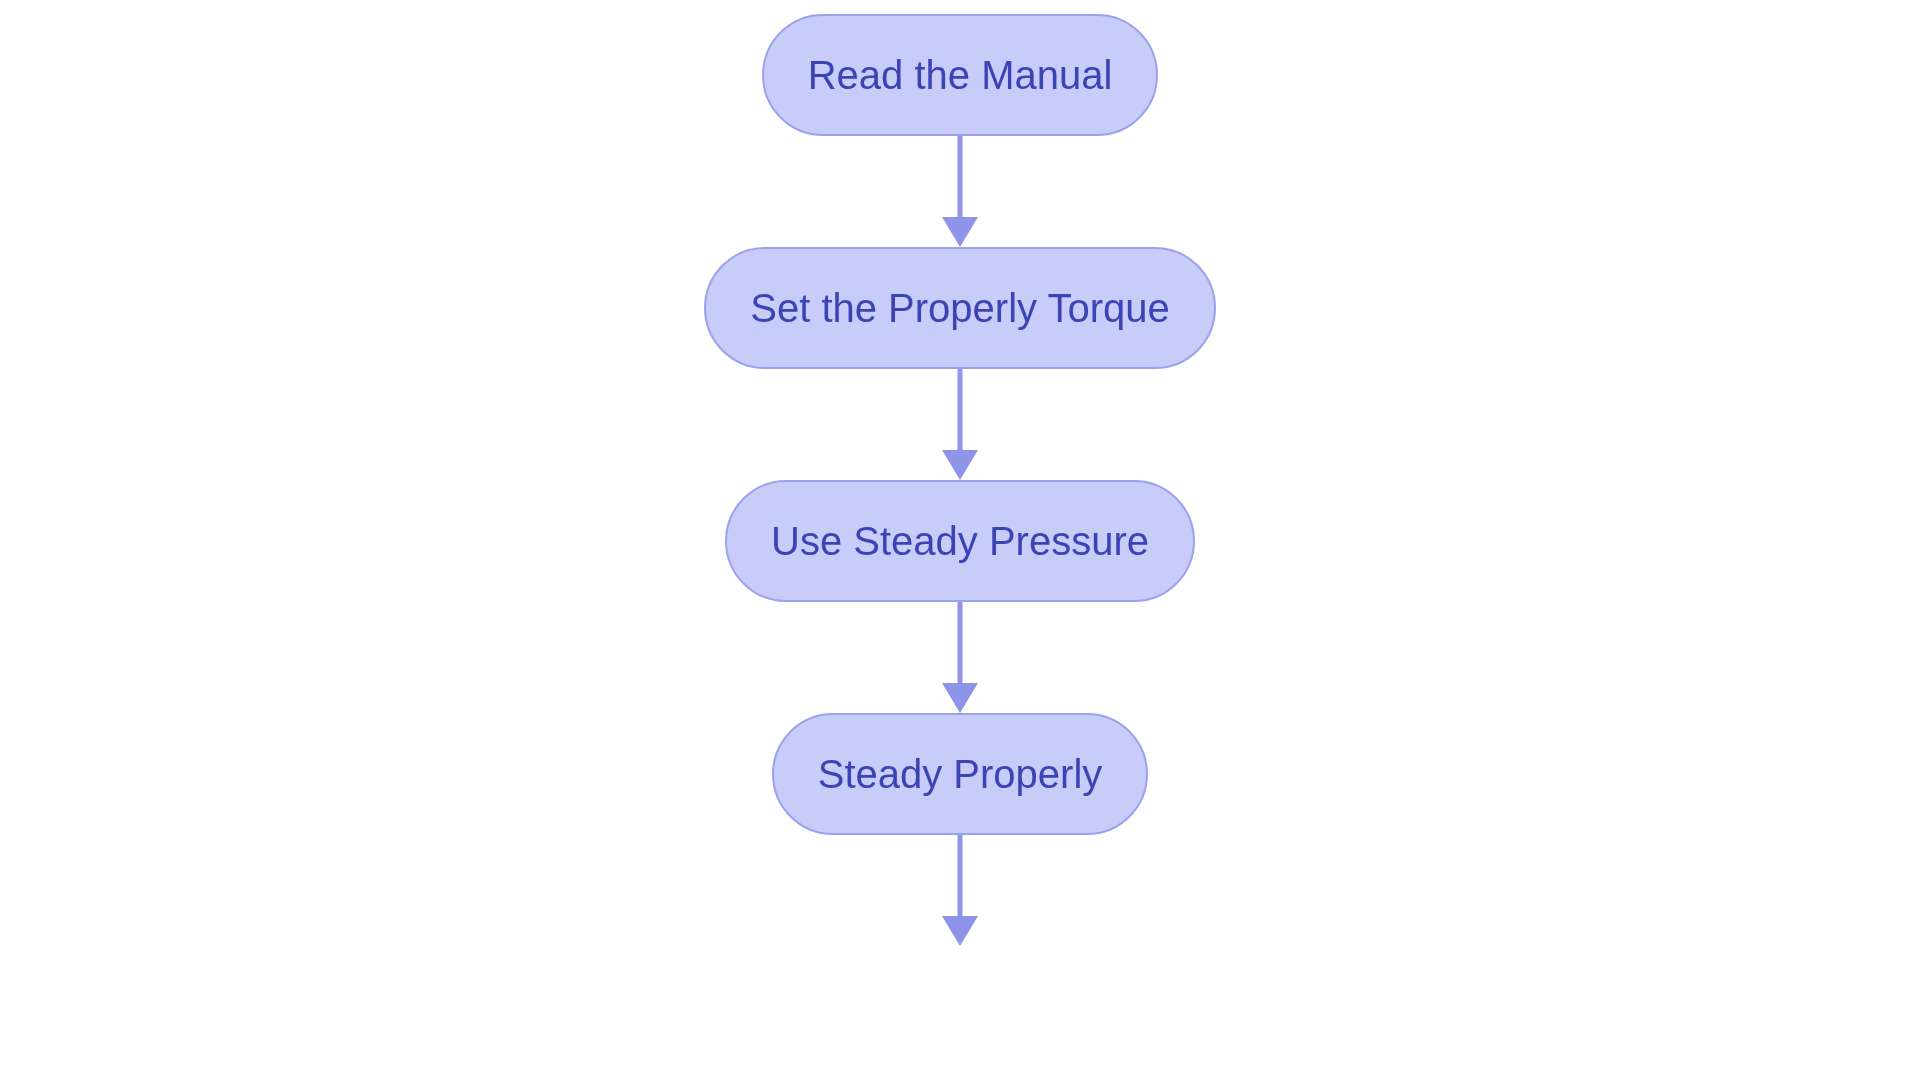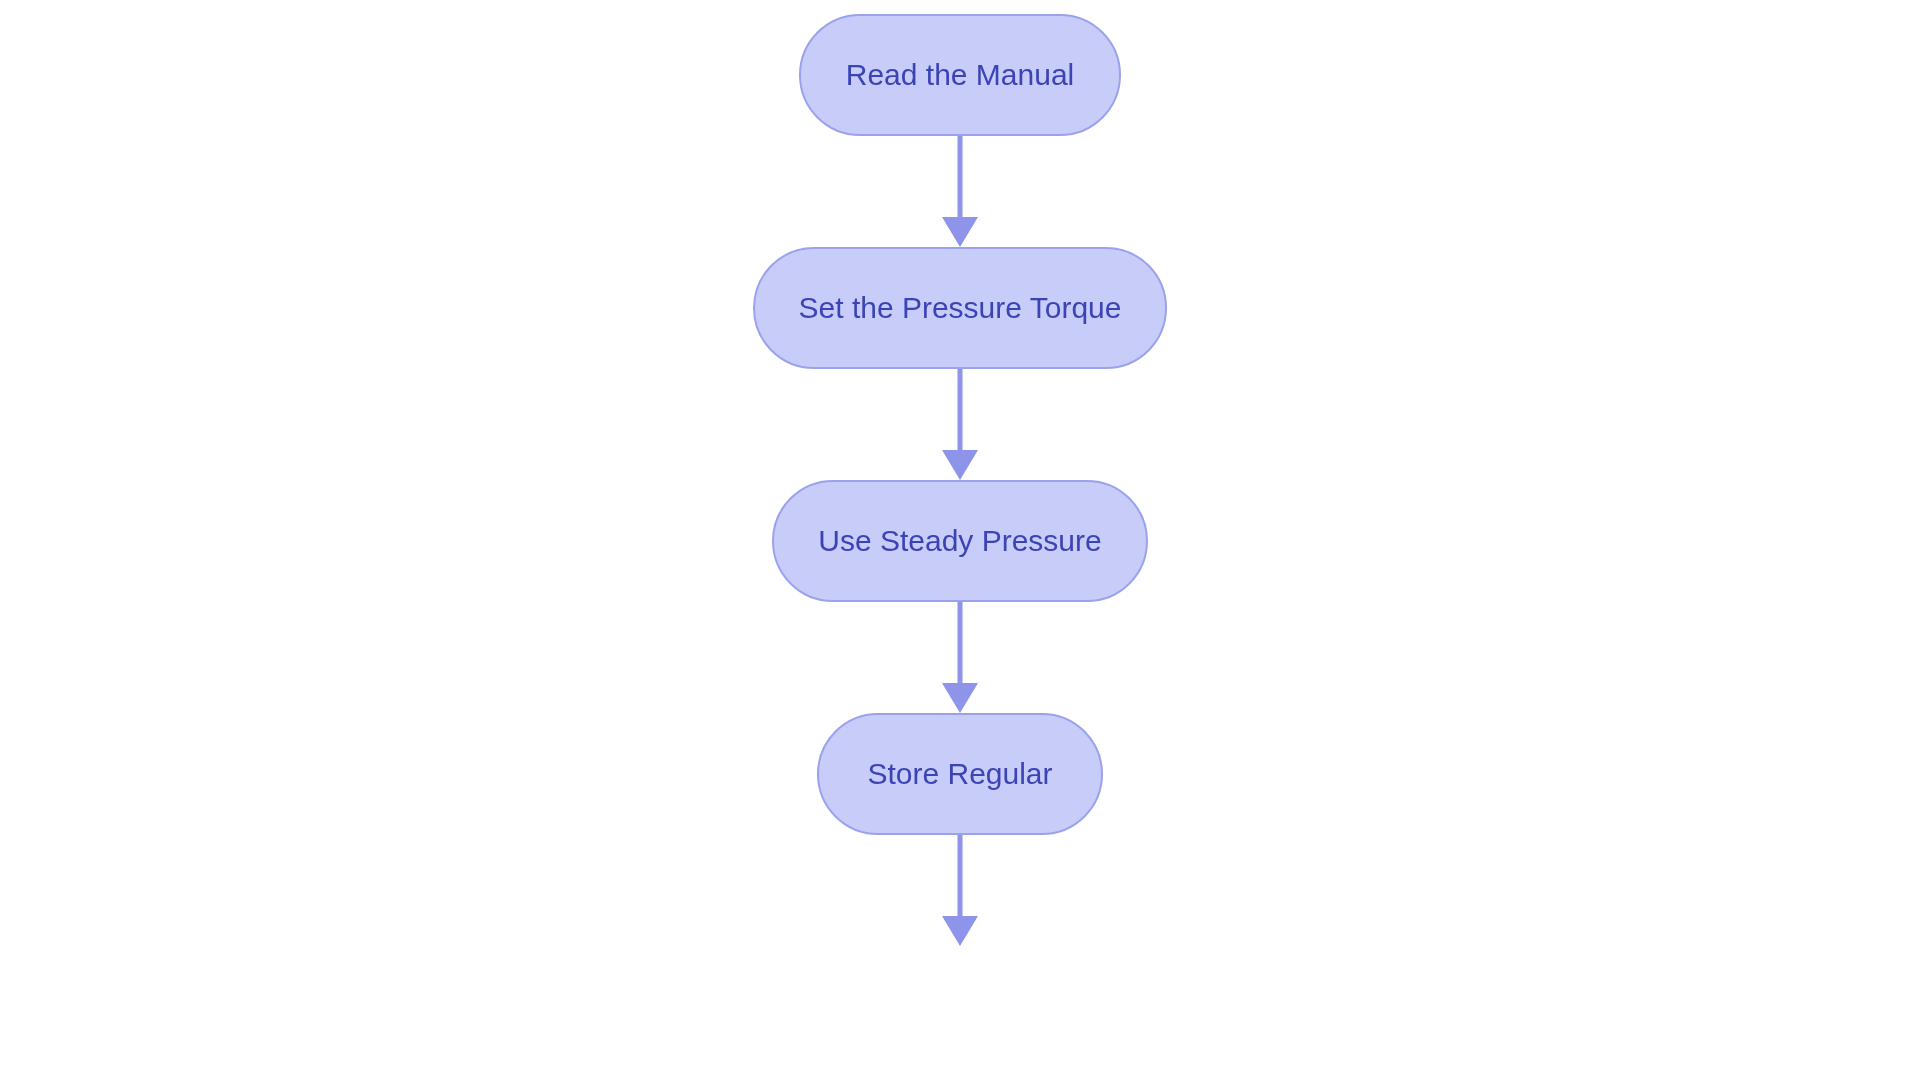--- a/index.html
+++ b/index.html
@@ -19,21 +19,21 @@
   .flow-node {
     height: 122px;
     border: 2px solid #9ba2ed;
     background: #c8ccf8;
     border-radius: 61px;
     display: flex;
     align-items: center;
     justify-content: center;
     padding: 0 44px;
     color: #3b44b5;
-    font-size: 30px;
+    font-size: 40px;
     line-height: 1;
     white-space: nowrap;
     flex: 0 0 auto;
   }
   .w1 { min-width: 322px; }
   .w2 { min-width: 408px; }
   .w3 { min-width: 376px; }
   .w4 { min-width: 286px; }
   .w5 { min-width: 355px; }
   .connector {
@@ -71,39 +71,39 @@
   <div class="flow-node w1">
     <span>Read the Manual</span>
   </div>
 
   <div class="connector">
     <div class="arrow-line"></div>
     <div class="arrow-head"></div>
   </div>
 
   <div class="flow-node w2">
-    <span>Set the Pressure Torque</span>
+    <span>Set the Properly Torque</span>
   </div>
 
   <div class="connector">
     <div class="arrow-line"></div>
     <div class="arrow-head"></div>
   </div>
 
   <div class="flow-node w3">
     <span>Use Steady Pressure</span>
   </div>
 
   <div class="connector">
     <div class="arrow-line"></div>
     <div class="arrow-head"></div>
   </div>
 
   <div class="flow-node w4">
-    <span>Store Regular</span>
+    <span>Steady Properly</span>
   </div>
 
   <div class="connector">
     <div class="arrow-line"></div>
     <div class="arrow-head"></div>
   </div>
 
 
 </div>
 

